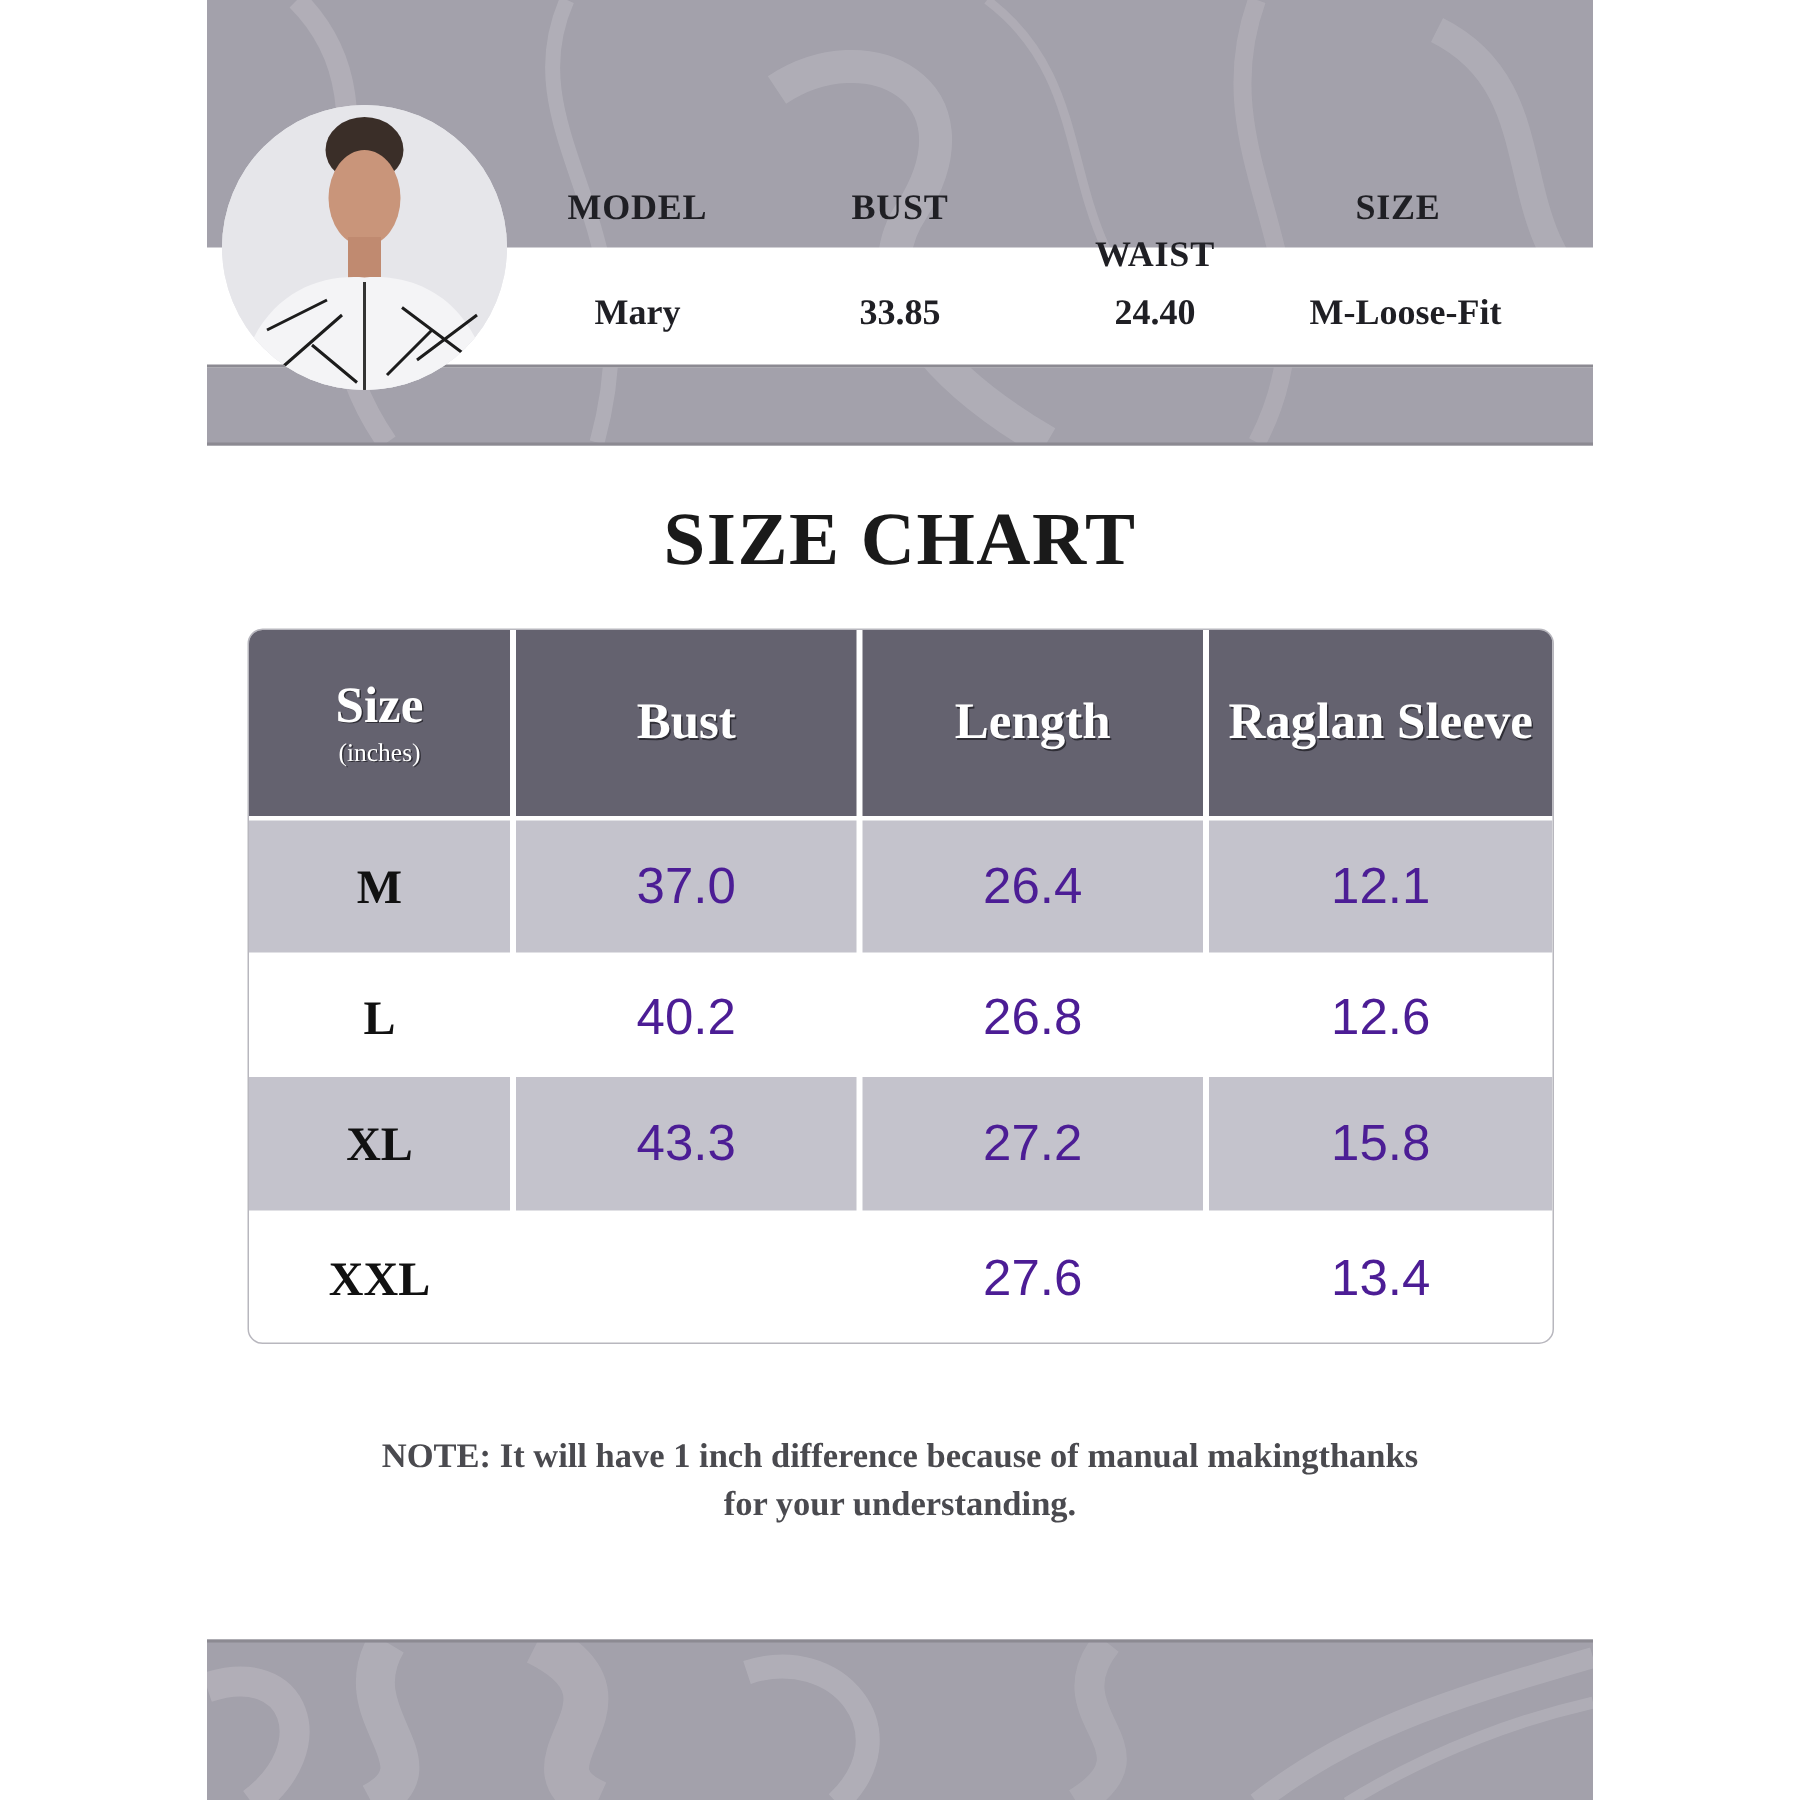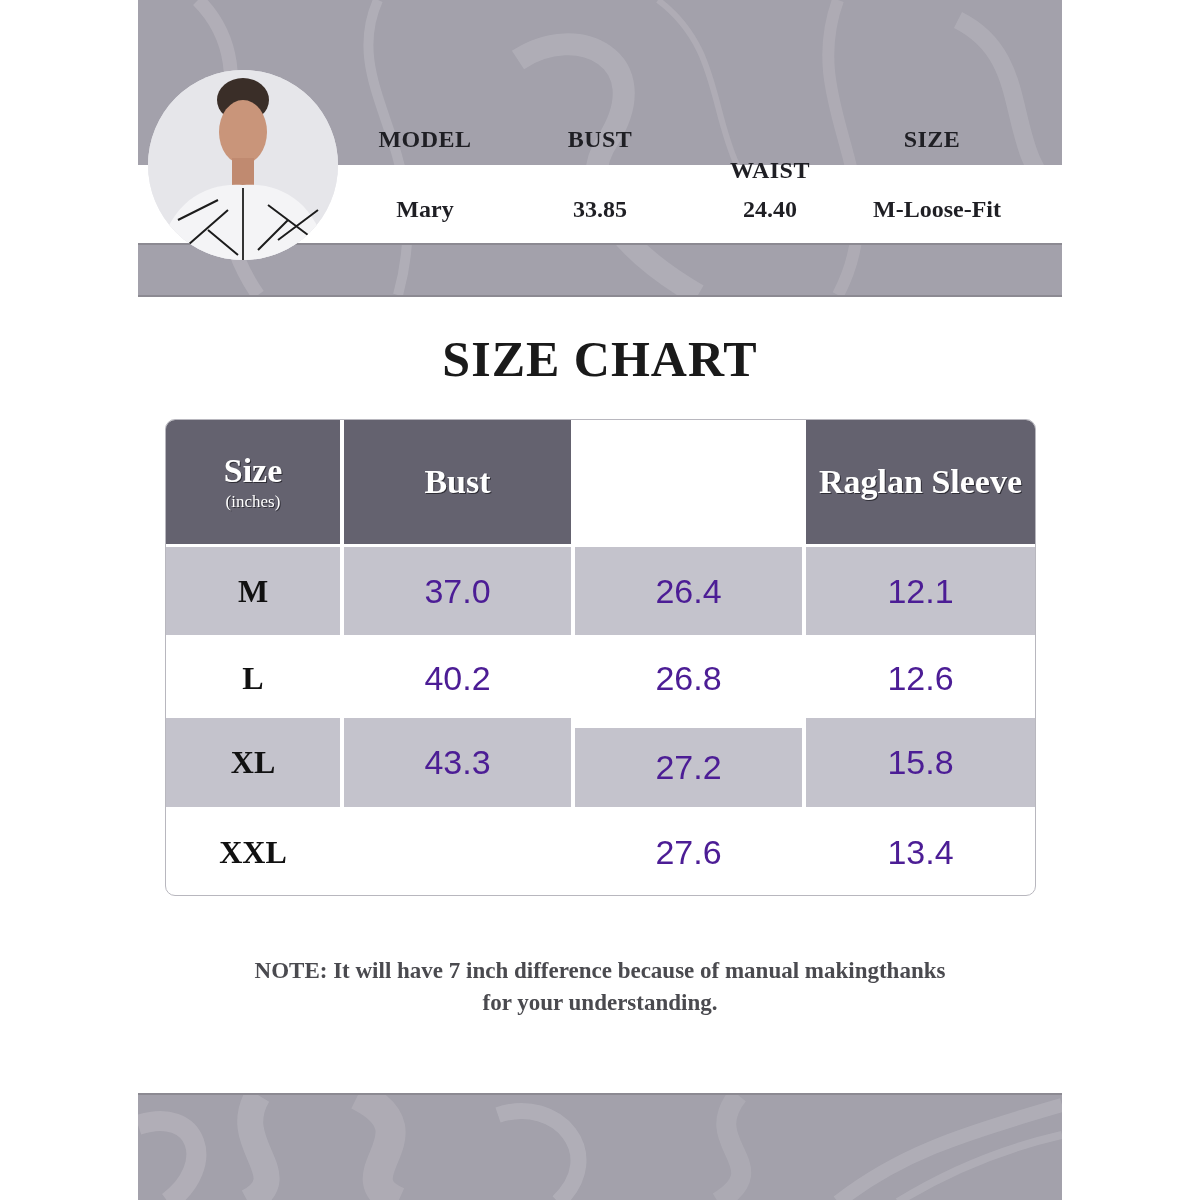--- a/index.html
+++ b/index.html
@@ -63,46 +63,49 @@
 
 <div class="table-wrap">
 
   <div class="cell hcell" style="left:0;top:0;width:174px;height:124px;">
     <span>Size</span>
     <span class="hsub">(inches)</span>
   </div>
   <div class="cell hcell" style="left:178px;top:0;width:227px;height:124px;">
     <span>Bust</span>
   </div>
+  <div class="cell hcell" style="left:409px;top:0;width:227px;height:124px;">
+    <span>Length</span>
+  </div>
   <div class="cell hcell" style="left:640px;top:0;width:229px;height:124px;">
     <span>Raglan Sleeve</span>
   </div>
 
   <div class="cell shade dcell-size" style="left:0;top:127px;width:174px;height:88px;">M</div>
   <div class="cell shade dcell-num" style="left:178px;top:127px;width:227px;height:88px;">37.0</div>
   <div class="cell shade dcell-num" style="left:409px;top:127px;width:227px;height:88px;">26.4</div>
   <div class="cell shade dcell-num" style="left:640px;top:127px;width:229px;height:88px;">12.1</div>
 
   <div class="cell dcell-size" style="left:0;top:218px;width:174px;height:80px;">L</div>
   <div class="cell dcell-num" style="left:178px;top:218px;width:227px;height:80px;">40.2</div>
   <div class="cell dcell-num" style="left:409px;top:218px;width:227px;height:80px;">26.8</div>
   <div class="cell dcell-num" style="left:640px;top:218px;width:229px;height:80px;">12.6</div>
 
   <div class="cell shade dcell-size" style="left:0;top:298px;width:174px;height:89px;">XL</div>
   <div class="cell shade dcell-num" style="left:178px;top:298px;width:227px;height:89px;">43.3</div>
-  <div class="cell shade dcell-num" style="left:409px;top:298px;width:227px;height:79px;margin-top:10px;">27.2</div>
+  <div class="cell shade dcell-num" style="left:409px;top:298px;width:227px;height:89px;">27.2</div>
   <div class="cell shade dcell-num" style="left:640px;top:298px;width:229px;height:89px;">15.8</div>
 
   <div class="cell dcell-size" style="left:0;top:390px;width:174px;height:85px;">XXL</div>
   <div class="cell dcell-num" style="left:409px;top:390px;width:227px;height:85px;">27.6</div>
   <div class="cell dcell-num" style="left:640px;top:390px;width:229px;height:85px;">13.4</div>
 </div>
 
 <div class="note">
-  <div>NOTE: It will have 7 inch difference because of manual makingthanks</div>
+  <div>NOTE: It will have 1 inch difference because of manual makingthanks</div>
   <div>for your understanding.</div>
 </div>
 
 <div class="banner banner-bottom">
   <svg class="marble" viewBox="0 0 924 107" preserveAspectRatio="none">
     <path d="M0,30 C60,10 80,70 30,107" stroke="#b6b4bc" stroke-width="20" fill="none" opacity="0.7"></path>
     <path d="M120,0 C90,50 160,80 110,107" stroke="#b8b6be" stroke-width="26" fill="none" opacity="0.6"></path>
     <path d="M220,0 C300,40 200,80 260,107" stroke="#b5b3bb" stroke-width="30" fill="none" opacity="0.6"></path>
     <path d="M360,20 C420,0 470,60 420,107" stroke="#b9b7bf" stroke-width="16" fill="none" opacity="0.6"></path>
     <path d="M600,0 C560,50 640,70 580,107" stroke="#b3b1b9" stroke-width="20" fill="none" opacity="0.6"></path>

